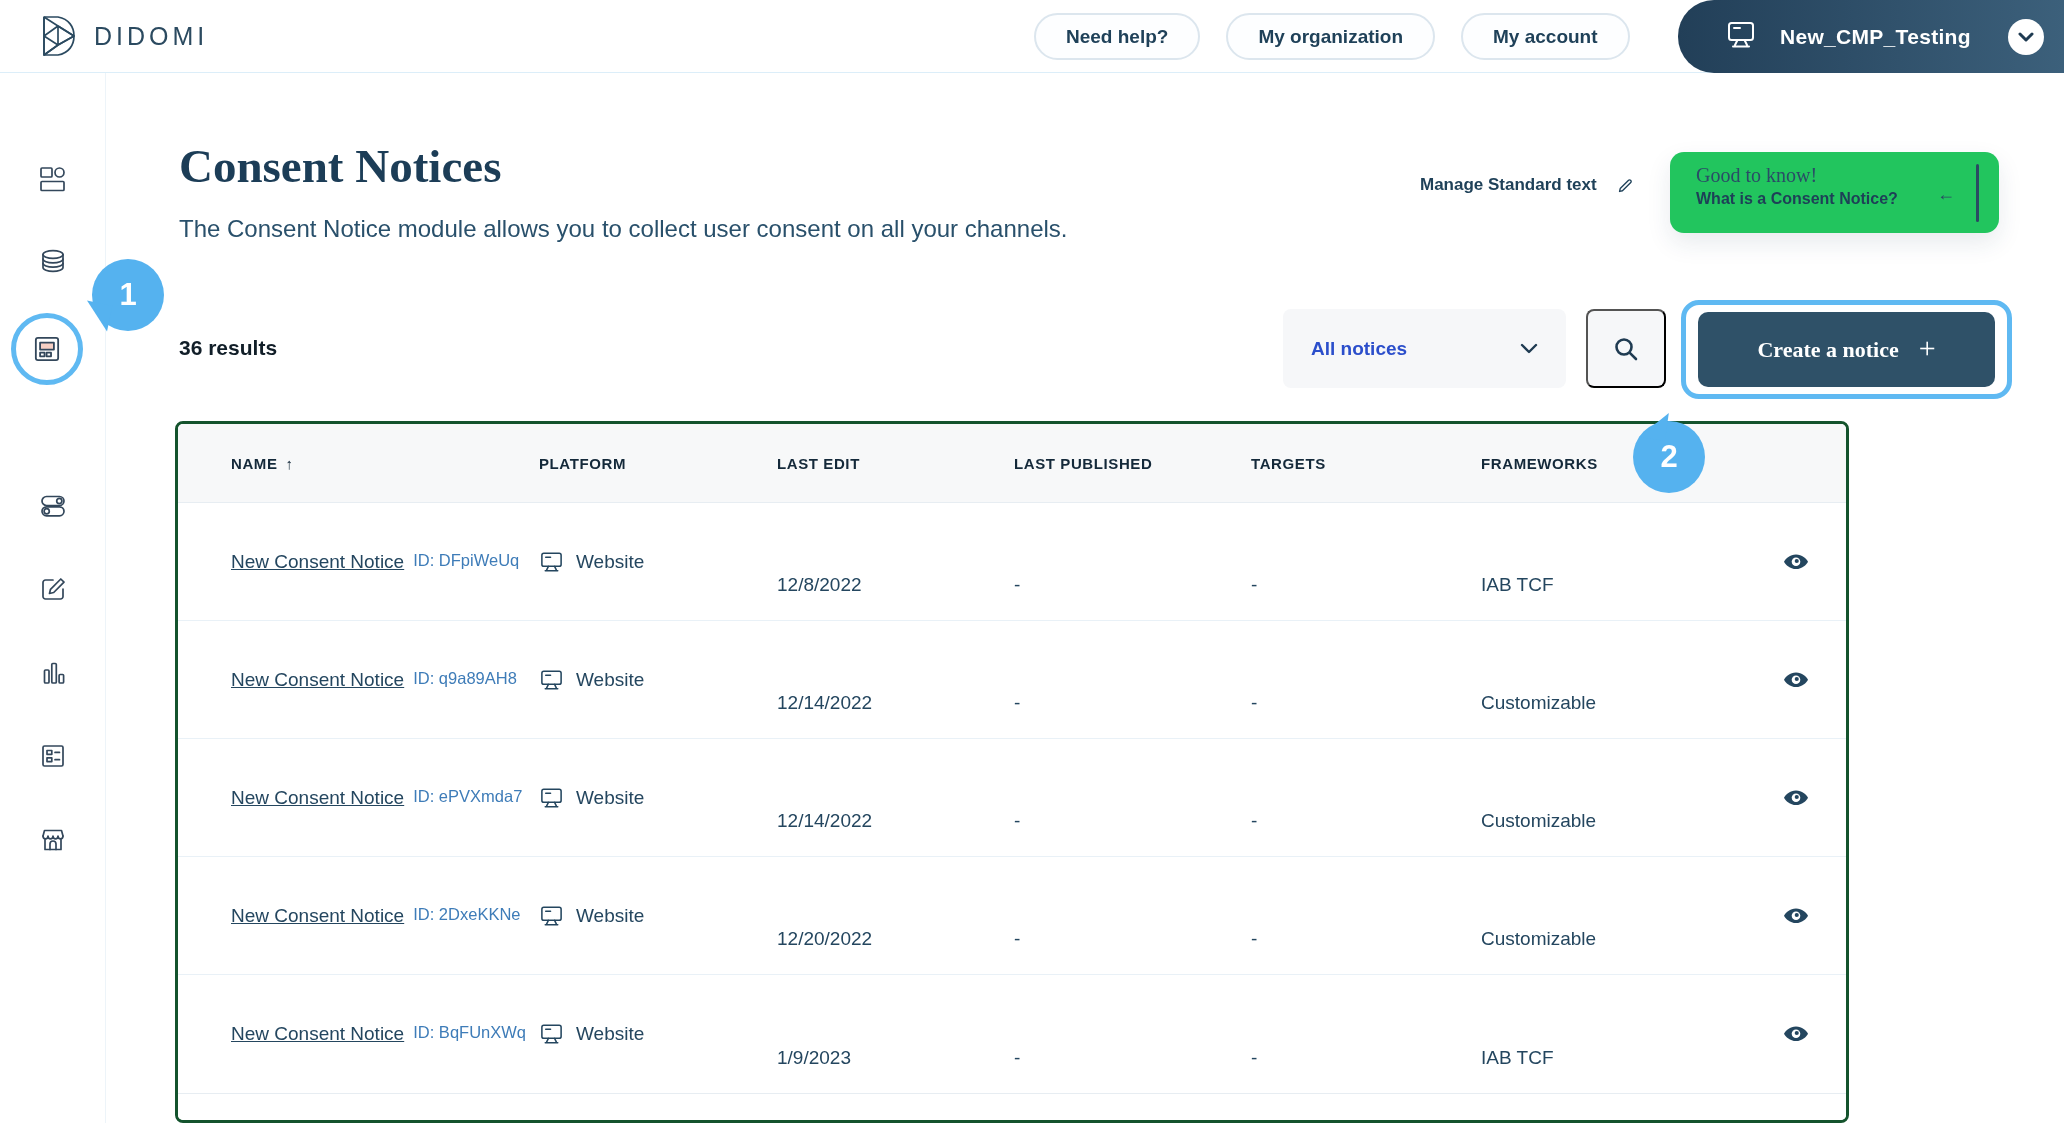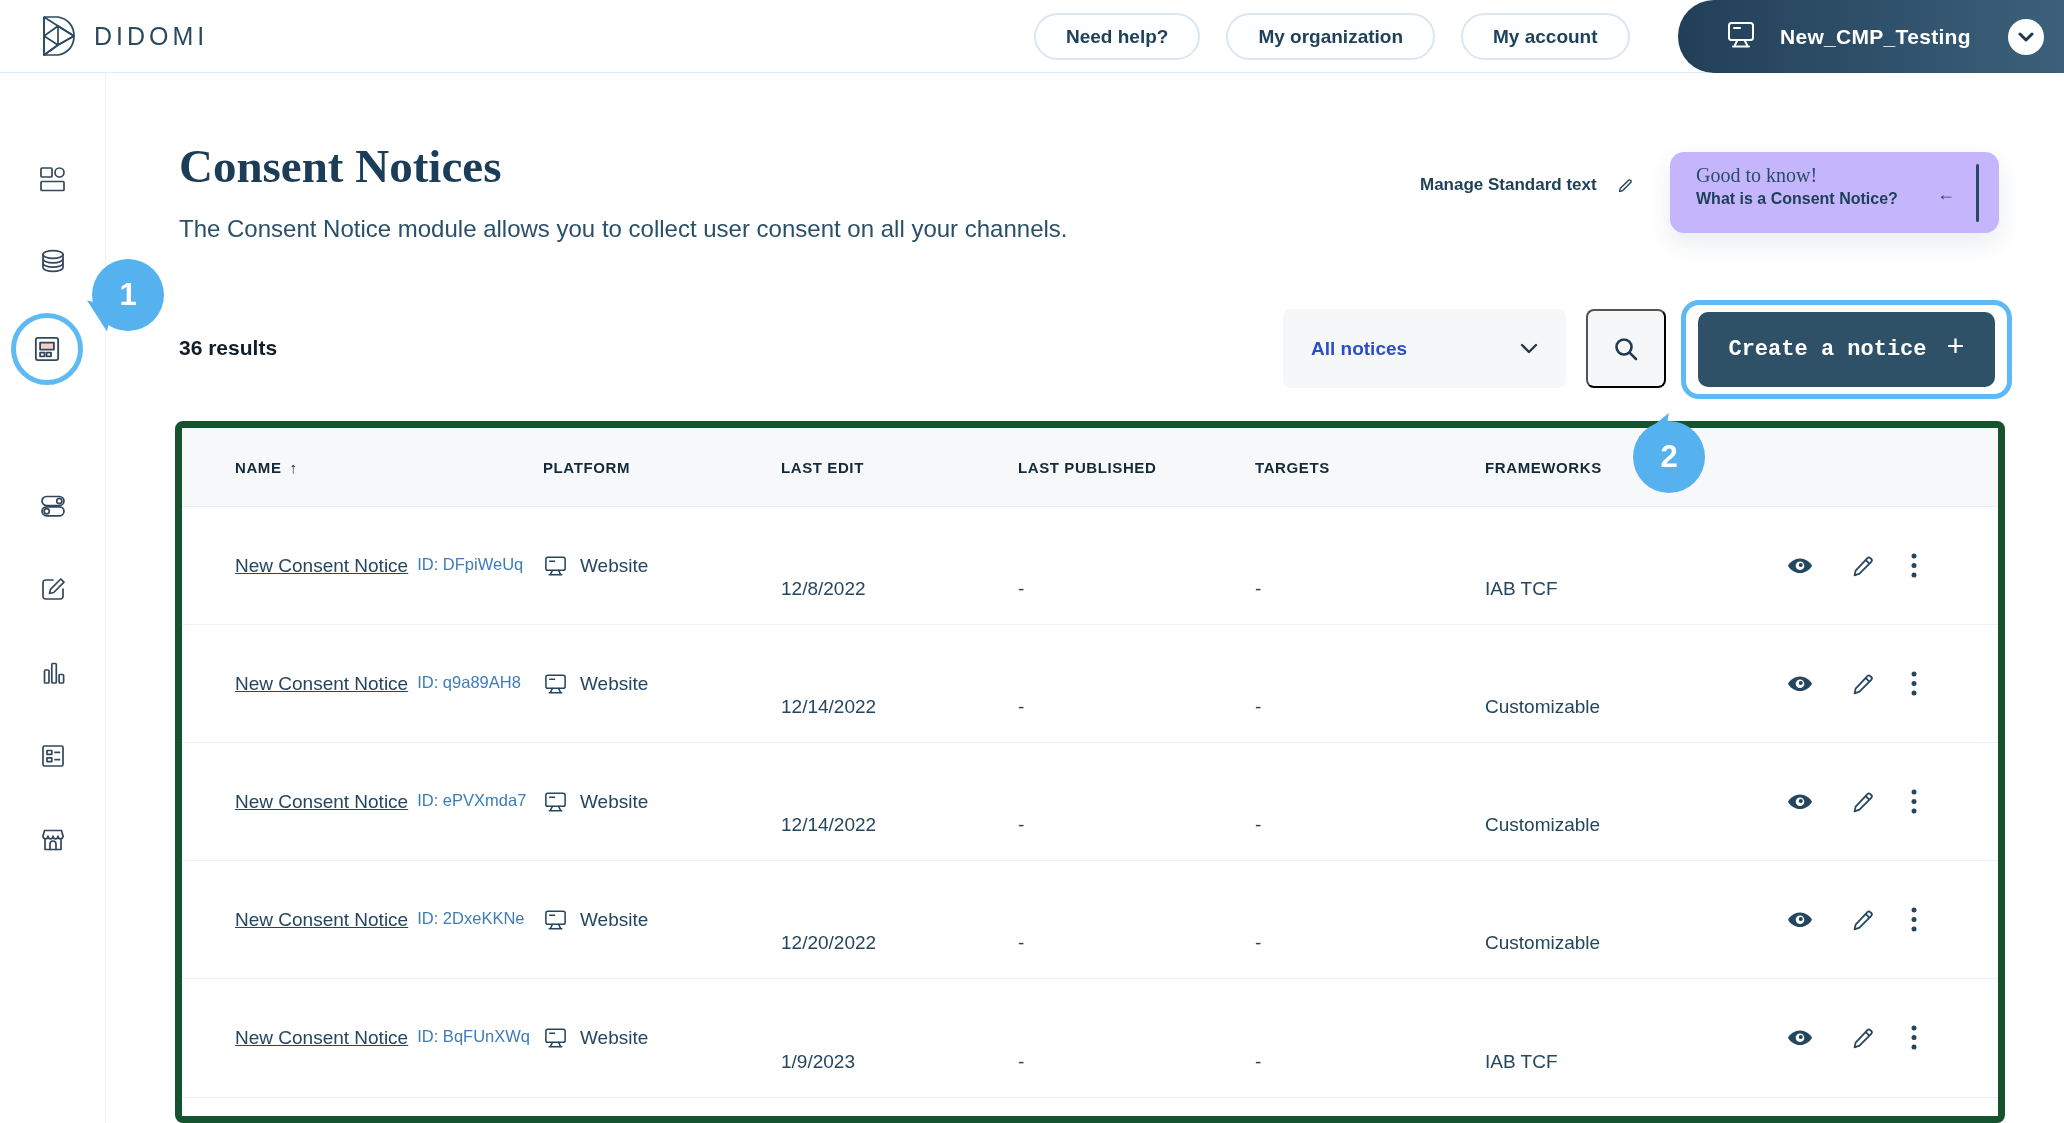--- a/index.html
+++ b/index.html
@@ -47,47 +47,47 @@
                     border-color:transparent transparent #55B2EF transparent; }
 
   
   .main { position:absolute; left:106px; top:73px; right:0; bottom:0; background:#ffffff; }
   .page-title { position:absolute; left:73px; top:66px; font-family:"Liberation Serif", serif;
                 font-weight:700; font-size:47px; color:#1C3D57; }
   .page-subtitle { position:absolute; left:73px; top:142px; font-size:24px; color:#29506B; }
   .manage-std { position:absolute; left:1314px; top:102px; display:flex; align-items:center; gap:20px;
                 color:#1F4159; font-size:17px; font-weight:700; cursor:pointer; }
   .tip-card { position:absolute; left:1564px; top:79px; width:329px; height:81px;
-              background:#c4b5fd; border-radius:14px; box-shadow:0 10px 24px rgba(30,60,85,.10);
+              background:#22c55e; border-radius:14px; box-shadow:0 10px 24px rgba(30,60,85,.10);
               padding:12px 60px 0 26px; }
   .tip-eyebrow { font-family:"Liberation Serif", serif; font-size:20px; color:#2A4C66; }
   .tip-title { margin-top:3px; font-size:16px; font-weight:700; color:#1E4057; }
   .tip-arrow { position:absolute; right:44px; top:32px; font-size:18px; color:#2A4A63; }
   .tip-line { position:absolute; right:20px; top:12px; width:3px; height:58px; background:#2A4A63; border-radius:2px; }
 
   
   .results { position:absolute; left:73px; top:263px; font-size:21px; font-weight:700; color:#111E28; }
   .filter-select { position:absolute; left:1177px; top:236px; width:283px; height:79px;
                    background:#F6F7F9; border-radius:8px; display:flex; align-items:center;
                    padding:0 28px; cursor:pointer; }
   .filter-value { color:#2B4ECB; font-size:19px; font-weight:700; }
   .filter-select svg { margin-left:auto; }
   .search-btn { position:absolute; left:1480px; top:236px; width:80px; height:79px; background:#F6F7F9;
                 border-radius:8px; display:flex; align-items:center; justify-content:center; cursor:pointer; }
   .create-ring { position:absolute; left:1575px; top:227px; width:331px; height:99px;
                  border:5px solid #5FB9F2; border-radius:18px; background:#ffffff; }
   .create-btn { position:absolute; left:12px; top:7px; width:297px; height:75px; background:#2F5168;
                 border:none; border-radius:10px; color:#ffffff; font-size:22px; font-weight:700;
-                font-family:Liberation Mono, monospace; display:flex; align-items:center;
+                font-family:Liberation Serif, serif; display:flex; align-items:center;
                 justify-content:center; gap:20px; cursor:pointer; }
   .create-plus { font-size:30px; font-weight:400; margin-top:-3px; }
 
   
-  .table-card { position:absolute; left:69px; top:348px; width:1830px; height:702px;
-                background:#ffffff; border:7px solid #14532d; border-radius:8px; overflow:hidden; }
+  .table-card { position:absolute; left:69px; top:348px; width:1674px; height:702px;
+                background:#ffffff; border:3px solid #14532d; border-radius:8px; overflow:hidden; }
   .t-grid { display:grid; grid-template-columns:308px 238px 237px 237px 230px 300px 1fr;
             padding-left:53px; align-items:center; }
   .t-head { height:79px; background:#F7F8F9; border-bottom:1px solid #E7EDF2; }
   .t-head .th { font-size:15px; font-weight:700; letter-spacing:.6px; color:#14293A; }
   .sort-arrow { font-size:15px; margin-left:8px; color:#14293A; }
   .t-row { height:118px; border-bottom:1px solid #E9F1F7; background:#ffffff; }
   .t-row:last-of-type { border-bottom:none; }
   .name-cell { display:flex; flex-direction:row; gap:9px; }
   .notice-link { color:#24465F; font-size:19px; text-decoration:underline; cursor:pointer; width:fit-content; }
   .notice-id { color:#3E7CB8; font-size:16.5px; }

